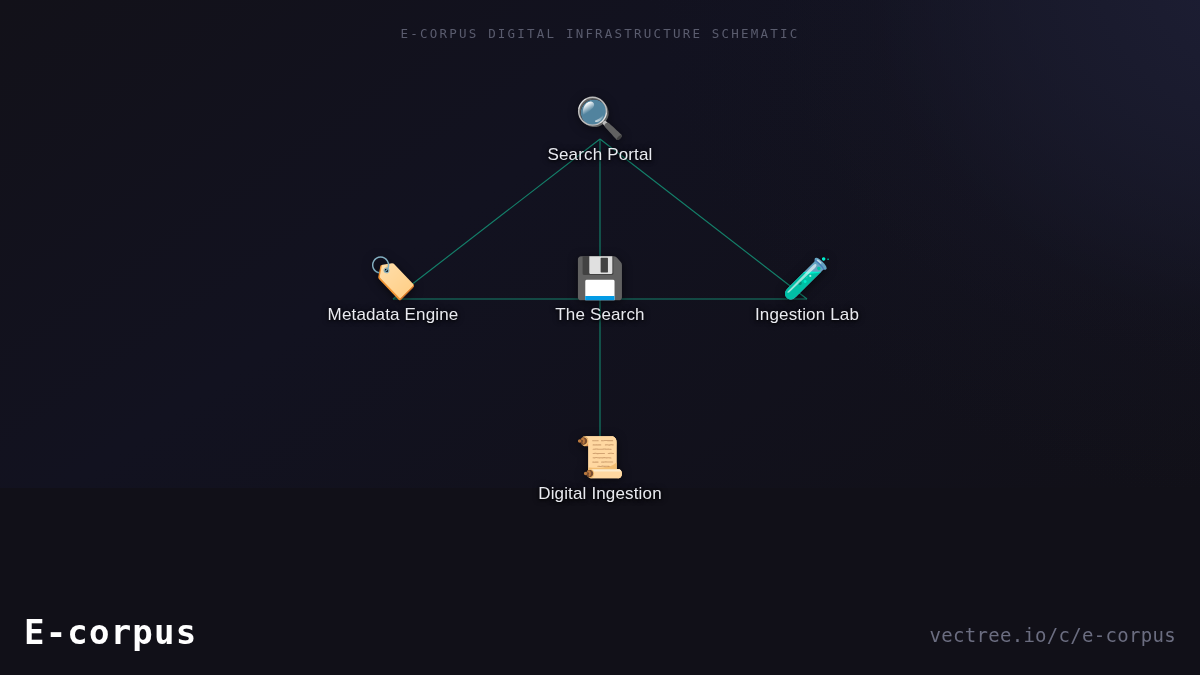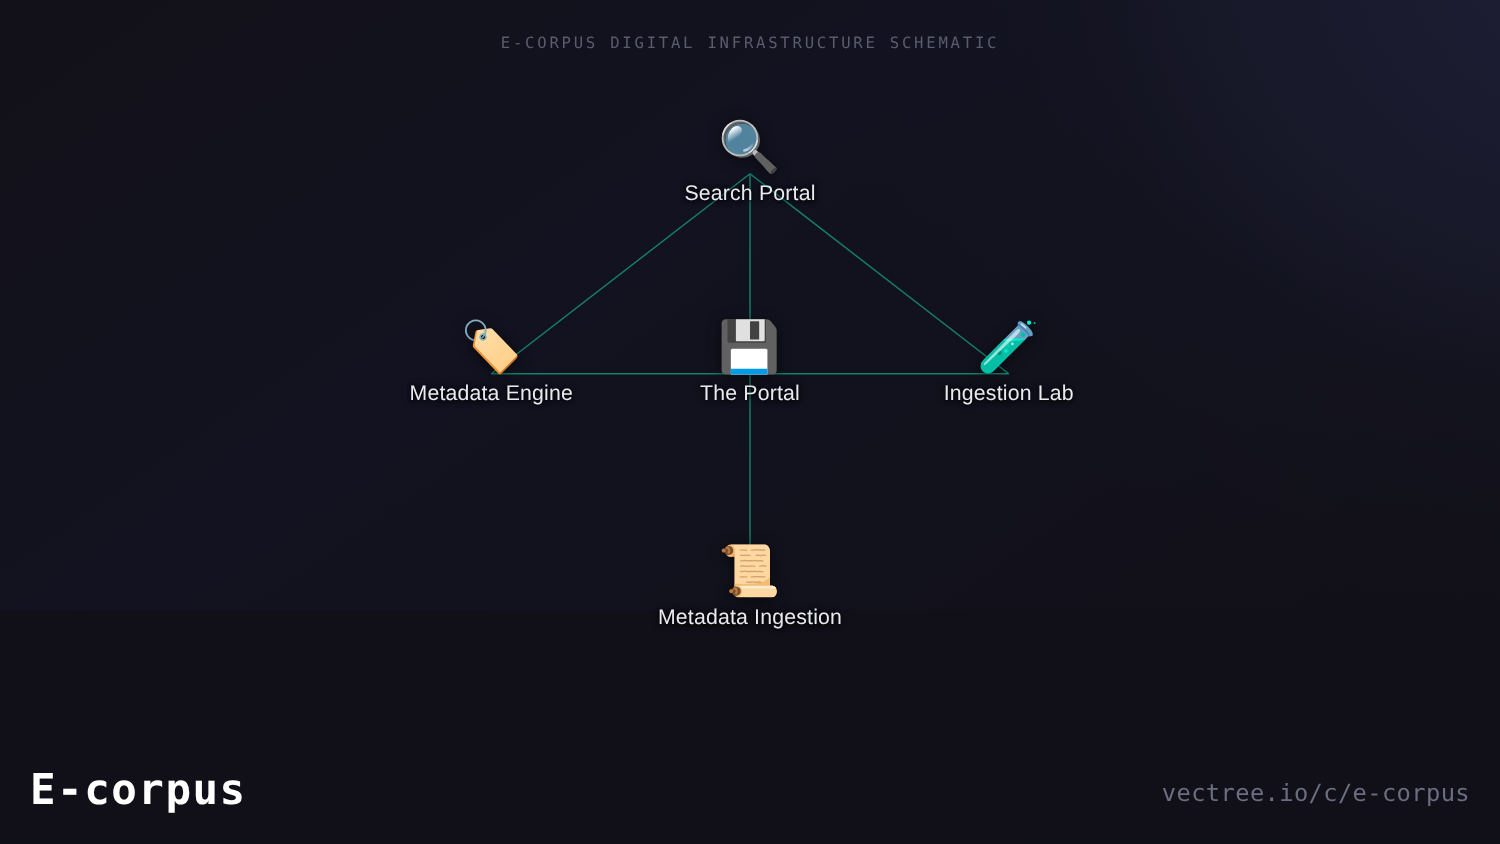--- a/index.html
+++ b/index.html
@@ -127,29 +127,29 @@
       <div class="node" style="left: 600px; top: 95px;">
         <span class="node-icon">🔍</span>
         <div class="node-label">Search Portal</div>
       </div>
       <div class="node" style="left: 393px; top: 255px;">
         <span class="node-icon">🏷️</span>
         <div class="node-label">Metadata Engine</div>
       </div>
       <div class="node" style="left: 600px; top: 255px;">
         <span class="node-icon">💾</span>
-        <div class="node-label">The Portal</div>
+        <div class="node-label">The Search</div>
       </div>
       <div class="node" style="left: 807px; top: 255px;">
         <span class="node-icon">🧪</span>
         <div class="node-label">Ingestion Lab</div>
       </div>
       <div class="node" style="left: 600px; top: 434px;">
         <span class="node-icon">📜</span>
-        <div class="node-label">Metadata Ingestion</div>
+        <div class="node-label">Digital Ingestion</div>
       </div>
     </div>
 
 
   <div class="footer-title">E-corpus</div>
 
   <div class="footer-url">vectree.io/c/e-corpus</div>
 
 </div>
 

